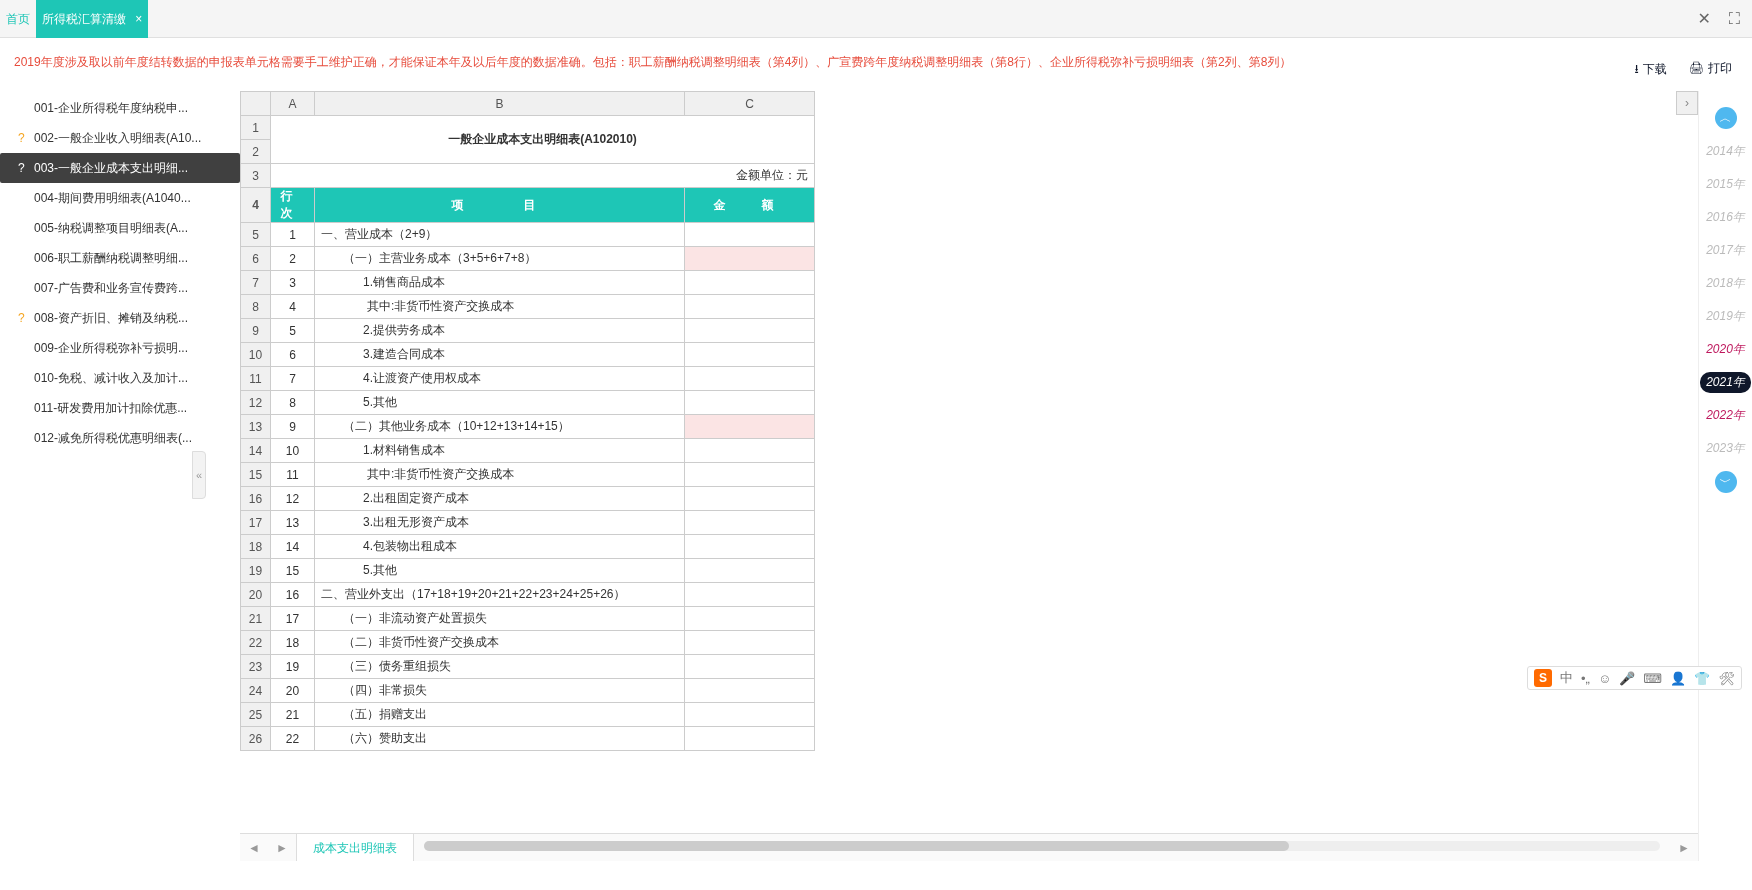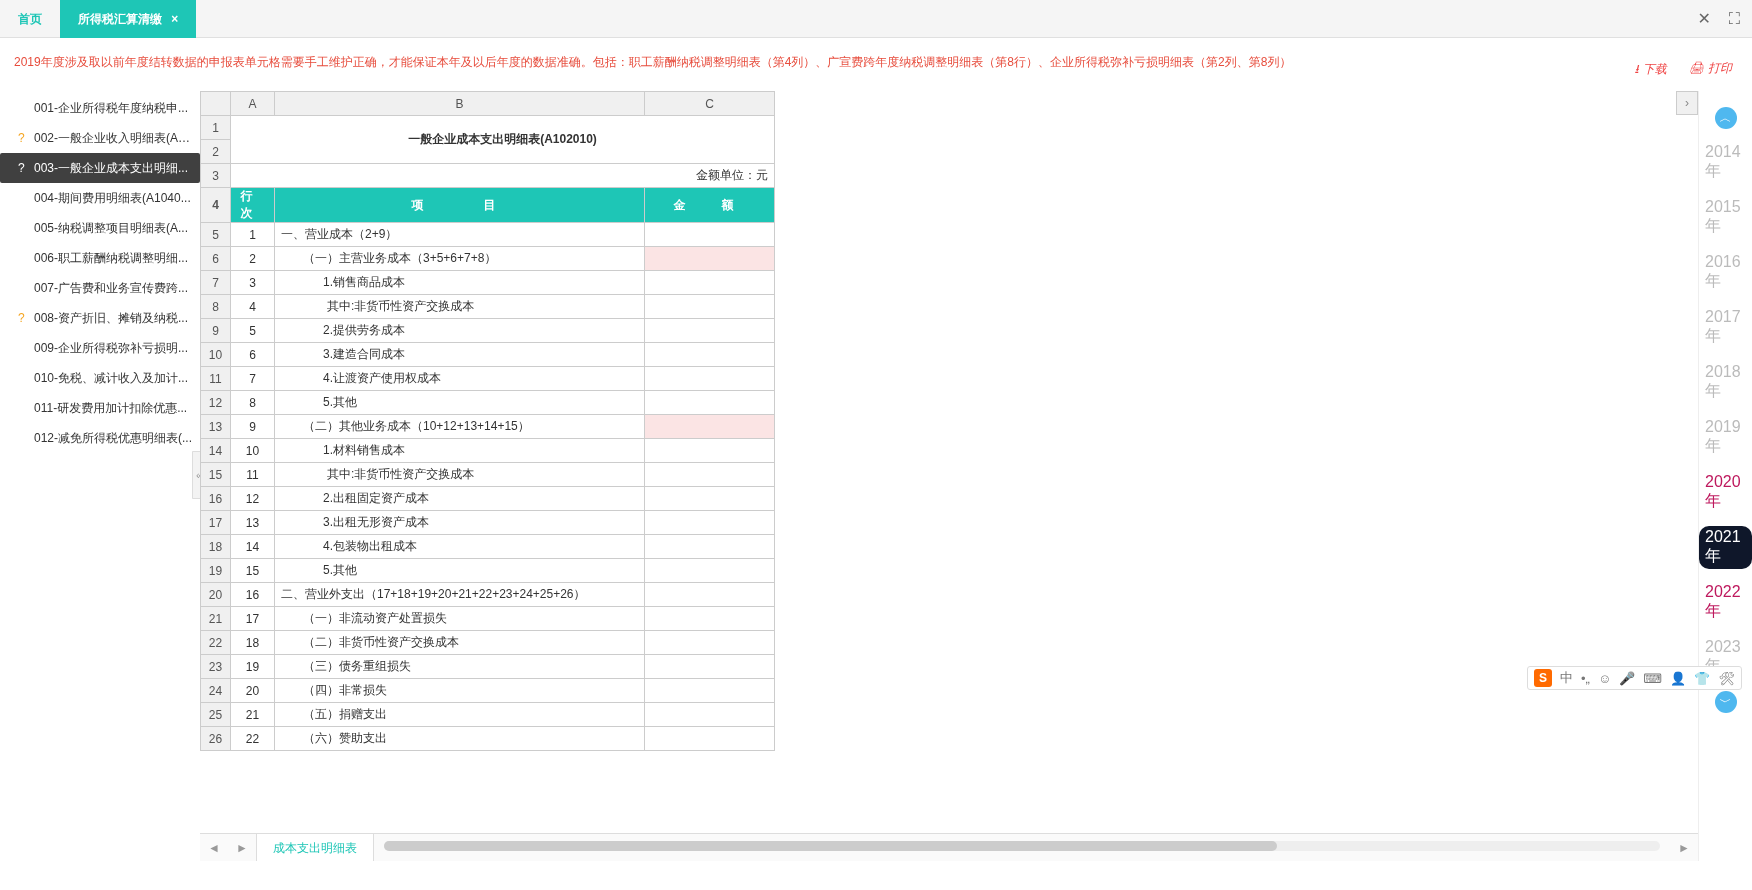--- a/index.html
+++ b/index.html
@@ -1,33 +1,33 @@
 <!DOCTYPE html>
 <html><head>
 <meta charset="utf-8">
 <style>
 * { box-sizing: border-box; margin: 0; padding: 0; }
 body { font-family: "Microsoft YaHei", Arial, sans-serif; font-size: 12px; color: #333; background: #fff; overflow: hidden; }
 
 .tabs-bar { display: flex; align-items: center; height: 38px; background: #f5f5f5; border-bottom: 1px solid #e0e0e0; }
-.tab { padding: 0 18px; height: 38px; line-height: 38px; cursor: pointer; color: #333; font-weight: bold; }
+.tab { padding: 0 6px; height: 38px; line-height: 38px; cursor: pointer; color: #333; }
 .tab.home { color: #1ec6b6; }
 .tab.active { background: #1ec6b6; color: #fff; position: relative; }
 .tab-close { margin-left: 6px; font-size: 12px; }
 .tabs-right { margin-left: auto; display: flex; align-items: center; padding-right: 12px; gap: 18px; }
 .icon-btn { cursor: pointer; color: #666; font-size: 16px; }
 
 .notice-bar { display: flex; align-items: flex-start; padding: 14px 20px 10px 14px; }
 .notice-text { color: #e74c3c; line-height: 1.7; flex: 1; padding-right: 40px; }
-.notice-actions { display: flex; gap: 22px; color: #ef4444; white-space: nowrap; padding-top: 8px; font-style: italic; }
+.notice-actions { display: flex; gap: 22px; color: #0f172a; white-space: nowrap; padding-top: 8px; }
 .notice-actions span { cursor: pointer; }
 .notice-actions .ico { margin-right: 4px; }
 
 .main-area { display: flex; height: calc(100vh - 120px); position: relative; }
-.sidebar { width: 200px; border-right: 0; padding-top: 2px; }
+.sidebar { width: 240px; border-right: 0; padding-top: 2px; }
 .side-item { padding: 6px 8px 6px 18px; cursor: pointer; white-space: nowrap; overflow: hidden; text-overflow: ellipsis; position: relative; color: #333; line-height: 1.5; }
 .side-item.active { background: #404040; color: #fff; border-radius: 2px; }
 .side-item .q { color: #f5a623; margin-right: 4px; display: inline-block; width: 12px; }
 .side-item.active .q { color: #fff; }
 
 .collapse-handle { position: absolute; left: 192px; top: 360px; width: 14px; height: 48px; background: #f3f3f3; border: 1px solid #ddd; border-radius: 0 4px 4px 0; display: flex; align-items: center; justify-content: center; cursor: pointer; color: #999; font-size: 11px; }
 
 .sheet-wrap { flex: 1; display: flex; flex-direction: column; overflow: hidden; position: relative; }
 .sheet-scroll { flex: 1; overflow: auto; }
 .sheet-table { border-collapse: collapse; table-layout: fixed; }
@@ -51,21 +51,21 @@
 .sh-nav { width: 28px; text-align: center; color: #999; cursor: pointer; }
 .sh-tab { padding: 0 16px; height: 28px; line-height: 28px; border-right: 1px solid #ddd; border-left: 1px solid #ddd; background: #fff; color: #1ec6b6; cursor: pointer; }
 .sh-scroll { flex: 1; height: 14px; margin: 0 10px; position: relative; }
 .sh-scroll-track { height: 10px; background: #eee; border-radius: 5px; position: relative; }
 .sh-scroll-thumb { position: absolute; left: 0; width: 70%; height: 10px; background: #ccc; border-radius: 5px; }
 
 .sheet-expand { position: absolute; right: 0; top: 0; width: 22px; height: 24px; background: #f0f0f0; border: 1px solid #ccc; display: flex; align-items: center; justify-content: center; cursor: pointer; color: #888; }
 
 .year-rail { width: 54px; display: flex; flex-direction: column; align-items: center; padding-top: 16px; gap: 12px; border-left: 1px solid #eee; }
 .rail-btn { width: 22px; height: 22px; border-radius: 50%; background: #4fb8ef; color: #fff; display: flex; align-items: center; justify-content: center; font-size: 12px; cursor: pointer; }
-.year-item { font-size: 16px; color: #bbb; cursor: pointer; padding: 2px 6px; border-radius: 10px; }
+.year-item { font-size: 12px; color: #bbb; cursor: pointer; padding: 2px 6px; border-radius: 10px; font-style: italic; }
 .year-item.near { color: #be185d; }
 .year-item.active { background: #0f172a; color: #fff; }
 
 .ime-bar { position: fixed; right: 10px; bottom: 200px; height: 24px; display: flex; align-items: center; gap: 8px; background: #fff; padding: 2px 6px; border: 1px solid #ddd; border-radius: 3px; }
 .ime-bar .s-logo { width: 18px; height: 18px; background: #ff6a00; color: #fff; font-weight: bold; border-radius: 3px; display: flex; align-items: center; justify-content: center; font-size: 12px; }
 .ime-bar span { color: #777; font-size: 13px; }
 </style>
 </head>
 <body>
 

